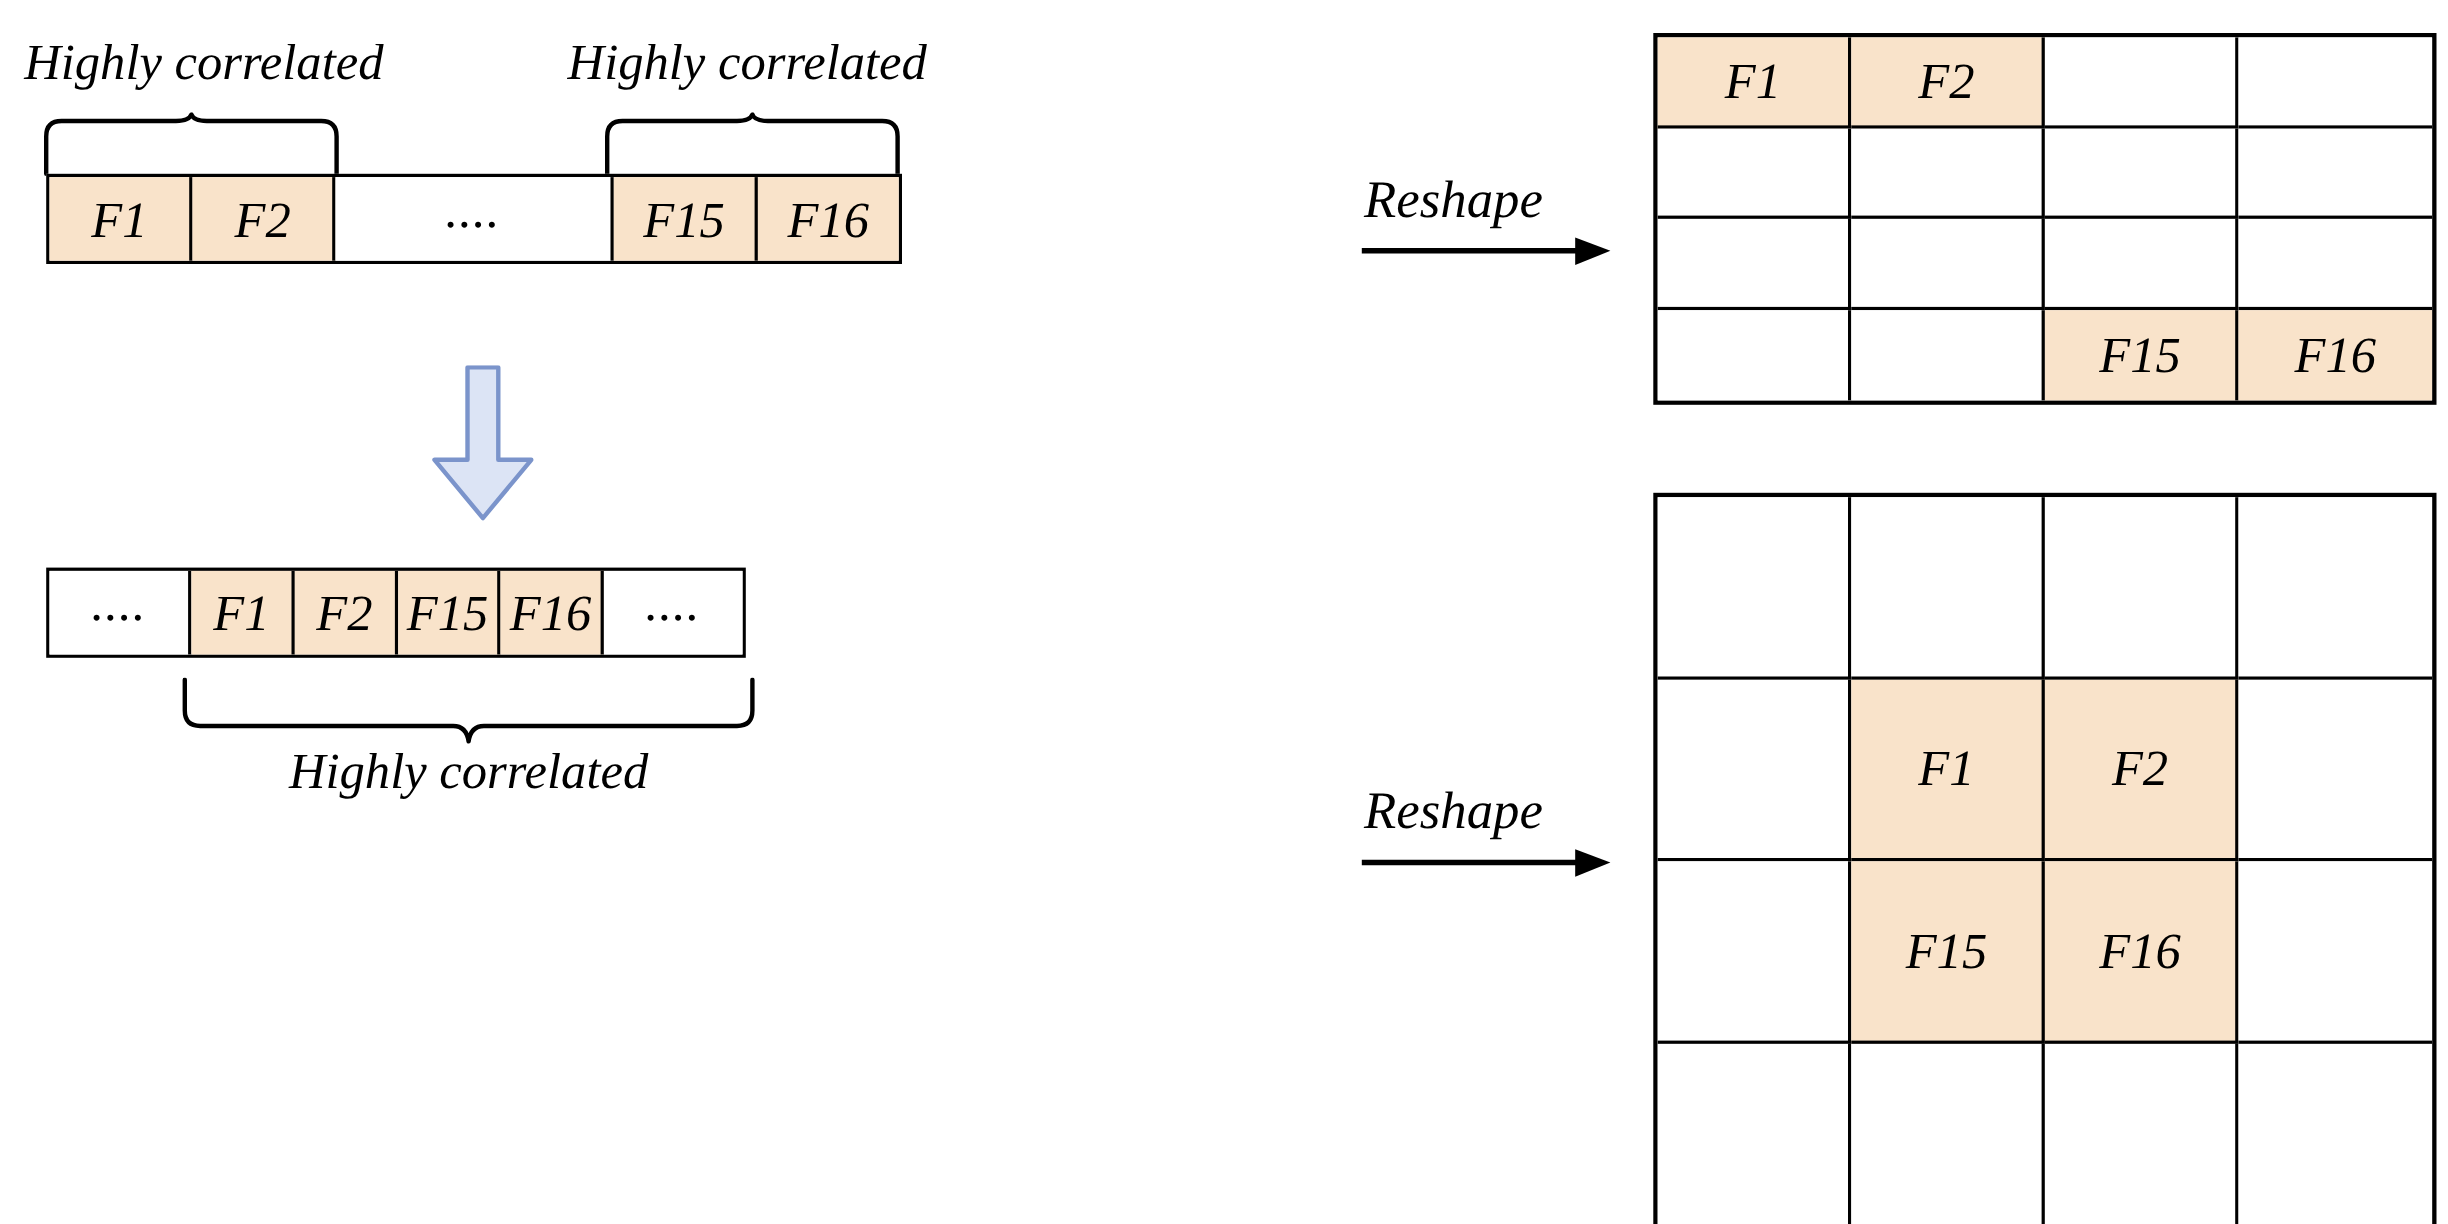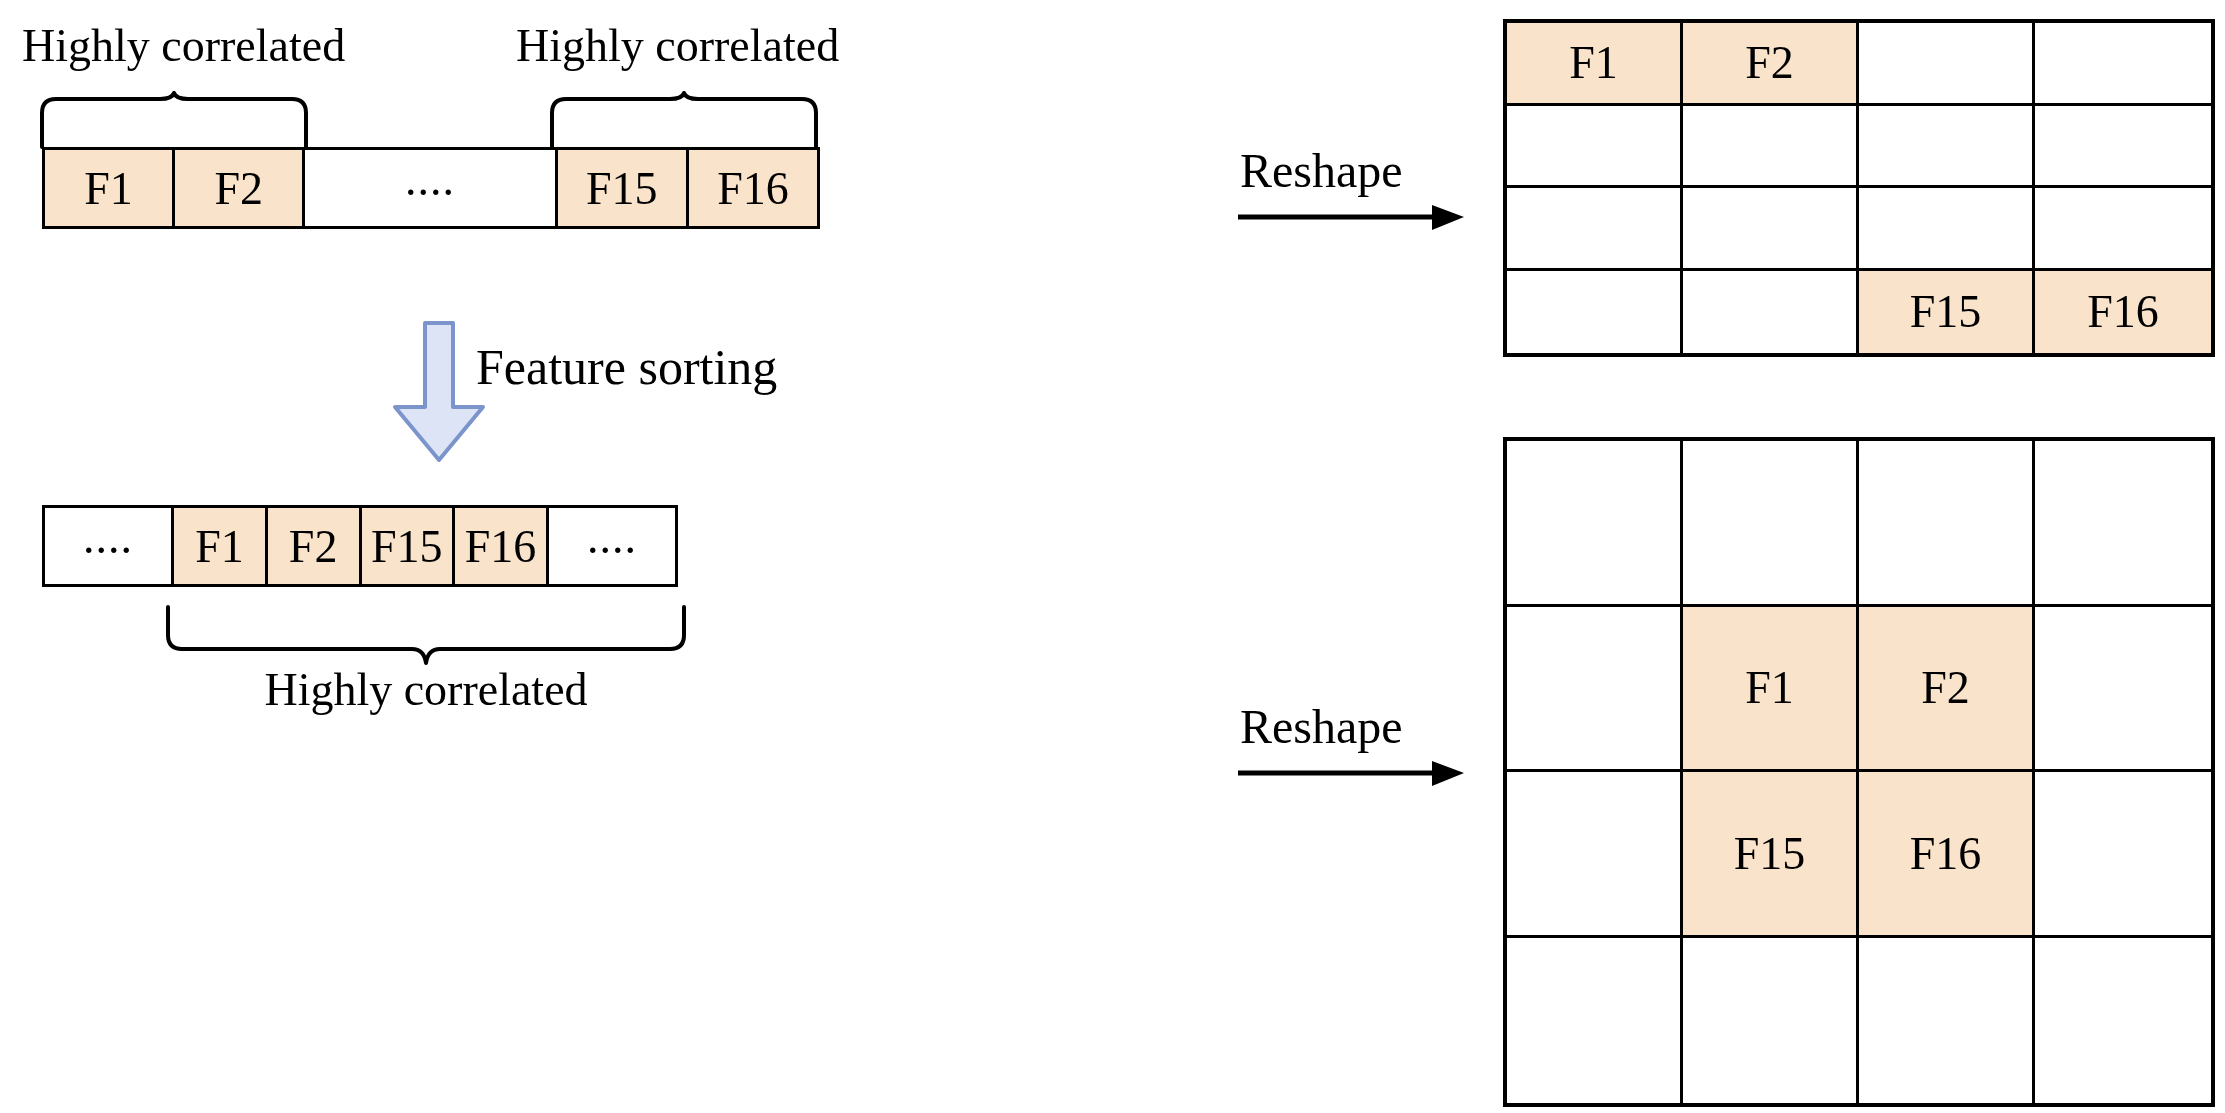--- a/index.html
+++ b/index.html
@@ -10,23 +10,24 @@
   body {
     width: 2225px;
     height: 1113px;
     position: relative;
     font-family: "Liberation Serif", "DejaVu Serif", serif;
     color: #000000;
     overflow: hidden;
   }
   .canvas {
     position: absolute;
-    left: 0; top: 5px;
+    left: 0; top: 16px;
     width: 2225px;
     height: 827px;
+    font-style: italic;
   }
 
   
   .label {
     position: absolute;
     font-family: "Liberation Serif", "DejaVu Serif", serif;
     font-size: 46px;
     line-height: 1.1;
     color: #000;
     white-space: nowrap;
@@ -124,21 +125,20 @@
       <div class="cell fill" style="flex: 130 0 0%;">F2</div>
       <div class="cell dots" style="flex: 255 0 0%;">....</div>
       <div class="cell fill" style="flex: 131 0 0%;">F15</div>
       <div class="cell fill" style="flex: 131 0 0%;">F16</div>
     </div>
 
   <svg class="down-arrow" style="left:392px; top:316px;" width="94" height="142" viewBox="0 0 94 142">
     <path d="M33,2 L61,2 L61,86 L91,86 L47,139 L3,86 L33,86 Z" fill="#dce4f5" stroke="#7b94cb" stroke-width="4" stroke-linejoin="round"></path>
   </svg>
 
-  <div class="label big" style="left:476px; top:335px;">Feature sorting</div>
 
   <div class="bar" id="bottom-bar" style="left:42px; top:500px; width:636px; height:82px;">
       <div class="cell dots" style="flex: 128 0 0%;">....</div>
       <div class="cell fill" style="flex: 92 0 0%;">F1</div>
       <div class="cell fill" style="flex: 92 0 0%;">F2</div>
       <div class="cell fill" style="flex: 92 0 0%;">F15</div>
       <div class="cell fill" style="flex: 92 0 0%;">F16</div>
       <div class="cell dots" style="flex: 128 0 0%;">....</div>
     </div>
 

